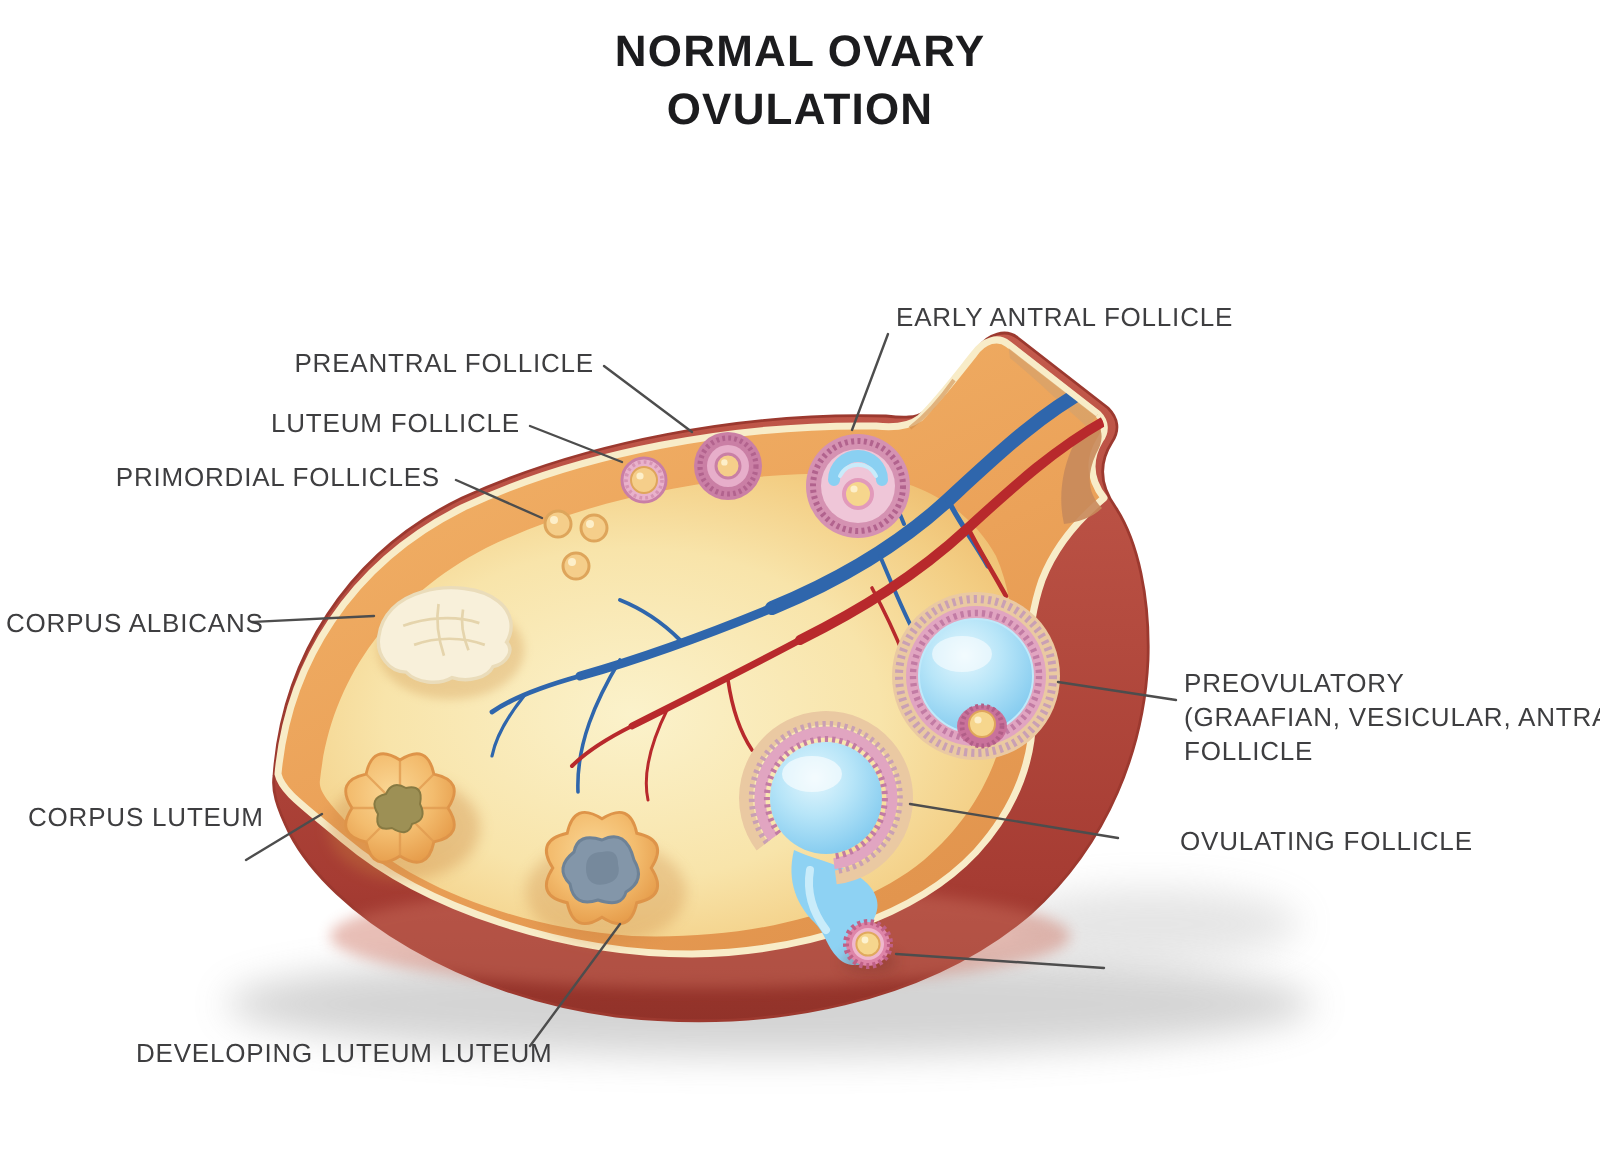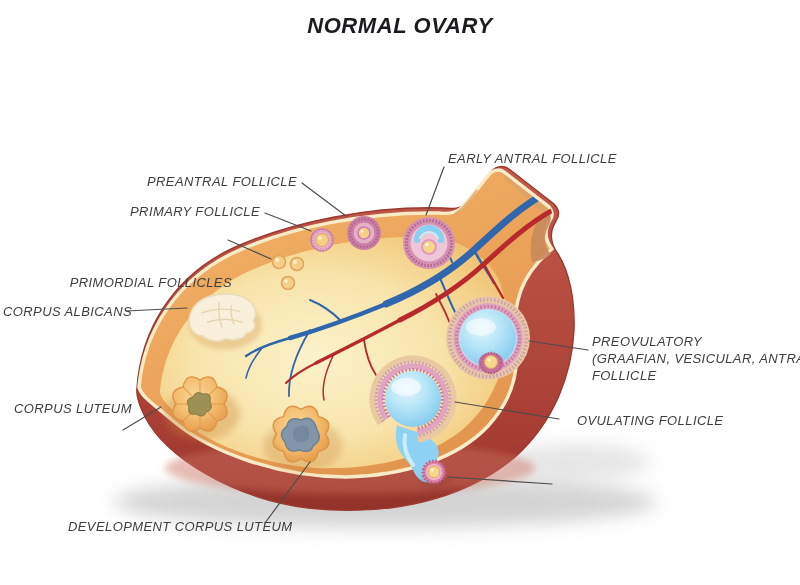--- a/index.html
+++ b/index.html
@@ -1,17 +1,17 @@
 <!DOCTYPE html>
 <html><head>
 <meta charset="utf-8">
 <style>
   html,body{margin:0;padding:0;background:#ffffff;}
   .stage{position:relative;width:800px;height:585px;background:#ffffff;overflow:hidden;
-         font-family:"Liberation Sans",sans-serif;font-style:italic;}
+         font-family:"Liberation Sans",sans-serif;}
   .title{position:absolute;top:11px;left:0;right:0;text-align:center;
          font-size:22px;line-height:29px;font-weight:bold;letter-spacing:.6px;color:#1c1c1e;}
   .lbl{position:absolute;font-size:13px;line-height:16px;letter-spacing:.4px;
        color:#3e3e40;white-space:nowrap;}
   .lbl.r{text-align:right;}
   .lbl-block div{line-height:17px;}
   svg{position:absolute;left:0;top:0;}
 </style>
 </head>
 <body>
@@ -228,29 +228,30 @@
       <line x1="588" y1="350" x2="529" y2="341"></line>
       <line x1="123" y1="430" x2="161" y2="407"></line>
       <line x1="559" y1="419" x2="455" y2="402"></line>
       <line x1="552" y1="484" x2="448" y2="477"></line>
       <line x1="265" y1="523" x2="310" y2="462"></line>
     </g>
   </svg>
 
   <div class="title">
     <div>NORMAL OVARY</div>
+    <div>OVULATION</div>
   </div>
 
   <div class="lbl" style="left:448px;top:151px;">EARLY ANTRAL FOLLICLE</div>
   <div class="lbl r" style="right:503px;top:174px;">PREANTRAL FOLLICLE</div>
-  <div class="lbl r" style="right:540px;top:204px;">PRIMARY FOLLICLE</div>
-  <div class="lbl r" style="right:568px;top:231px;margin-top:44px;">PRIMORDIAL FOLLICLES</div>
+  <div class="lbl r" style="right:540px;top:204px;">LUTEUM FOLLICLE</div>
+  <div class="lbl r" style="right:580px;top:231px;">PRIMORDIAL FOLLICLES</div>
   <div class="lbl" style="left:3px;top:304px;text-align:center;">CORPUS ALBICANS</div>
   <div class="lbl lbl-block" style="left:592px;top:333px;">
     <div>PREOVULATORY</div>
     <div>(GRAAFIAN, VESICULAR, ANTRAL)</div>
     <div>FOLLICLE</div>
   </div>
   <div class="lbl" style="left:14px;top:401px;">CORPUS LUTEUM</div>
-  <div class="lbl" style="left:577px;top:413px;">OVULATING FOLLICLE</div>
-  <div class="lbl" style="left:68px;top:519px;">DEVELOPMENT CORPUS LUTEUM</div>
+  <div class="lbl" style="left:590px;top:413px;">OVULATING FOLLICLE</div>
+  <div class="lbl" style="left:68px;top:519px;">DEVELOPING LUTEUM LUTEUM</div>
 
 </div>
 
 </body></html>

